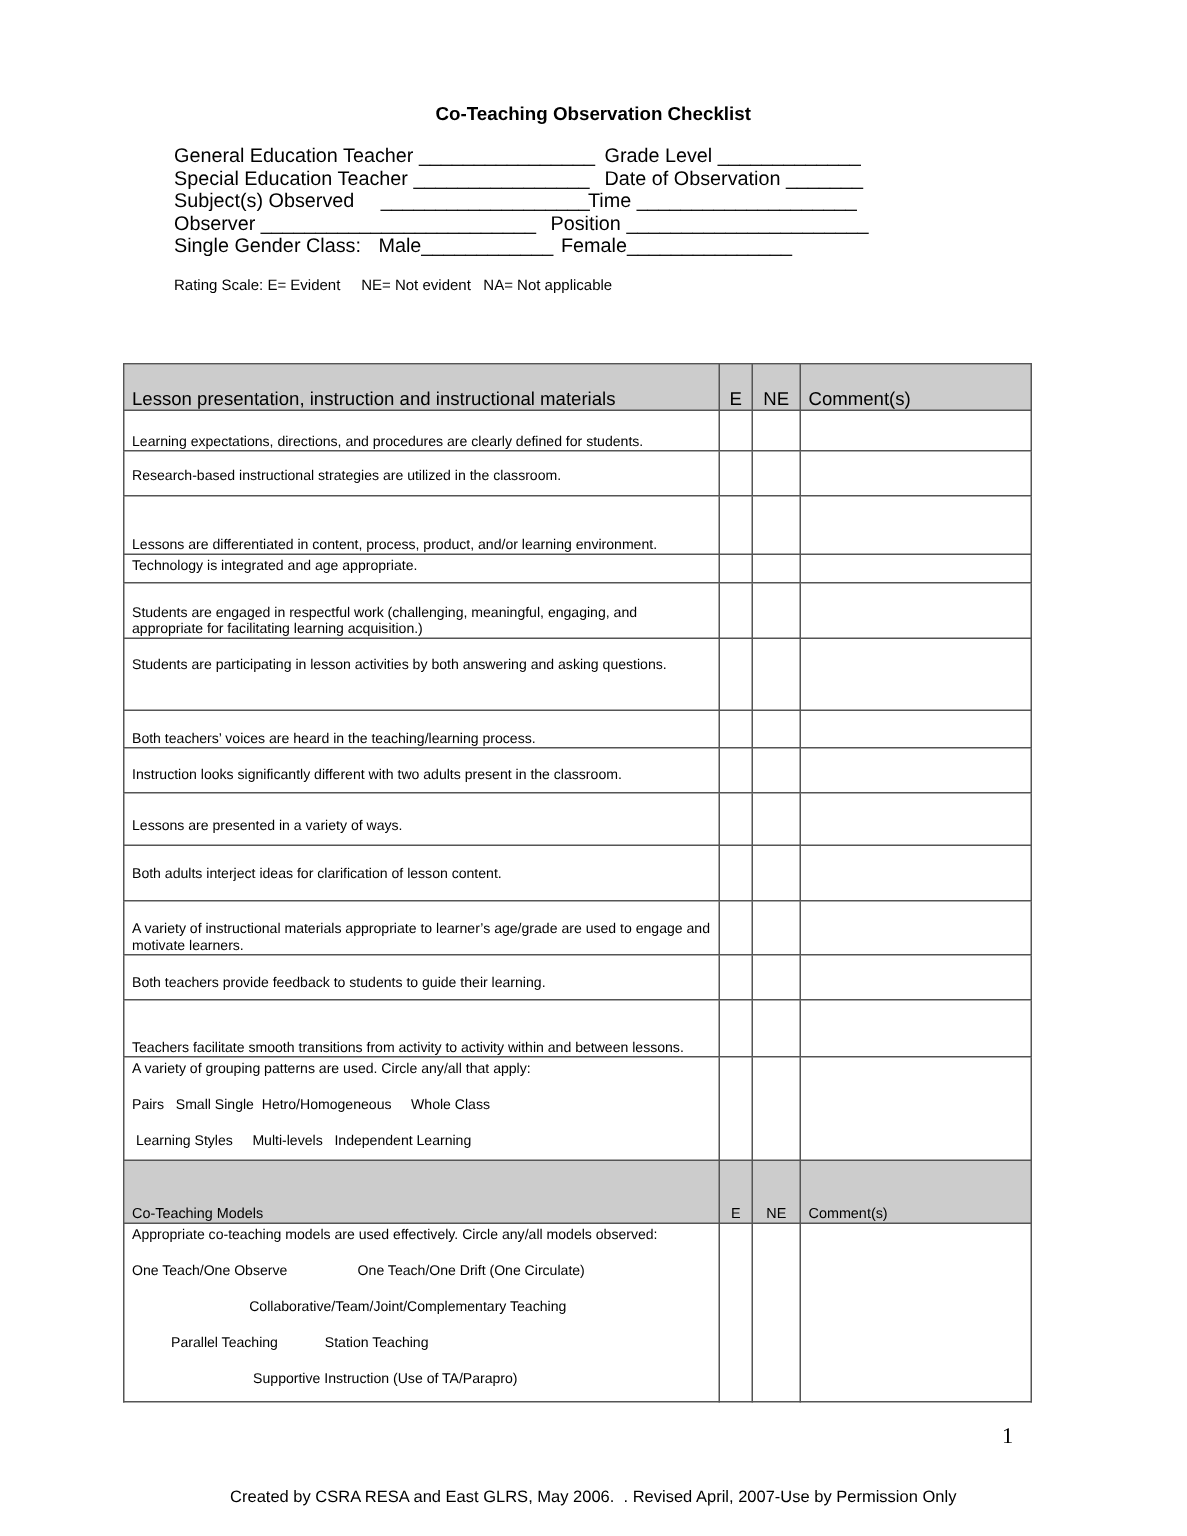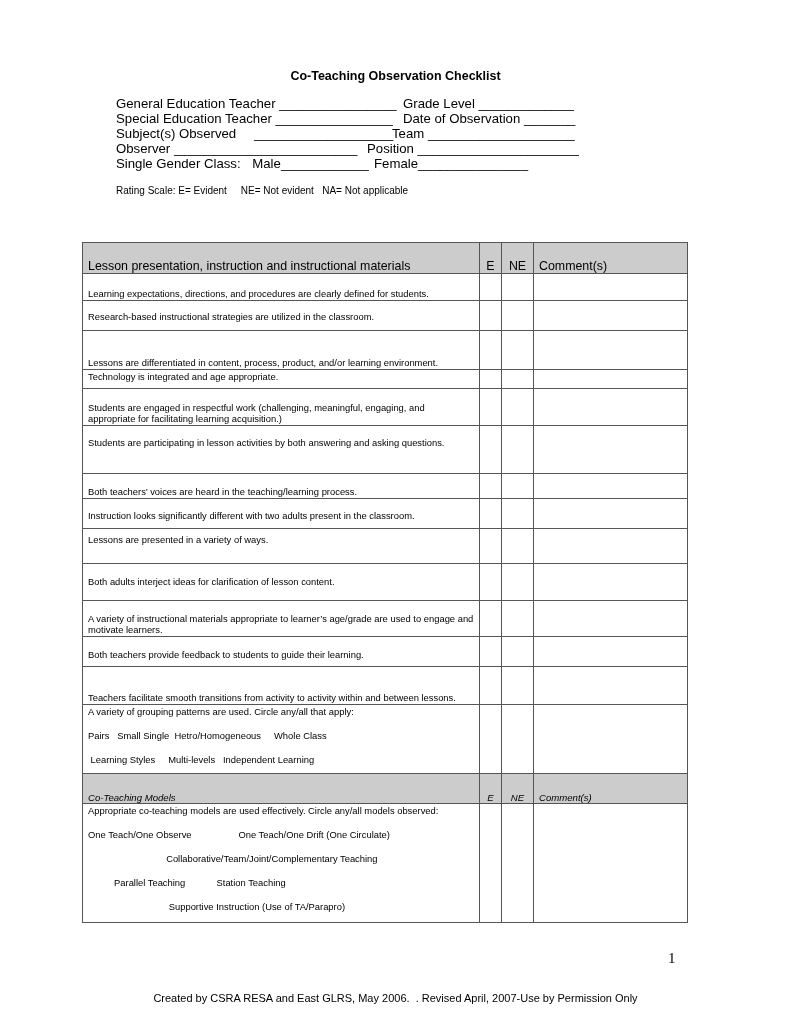--- a/index.html
+++ b/index.html
@@ -84,21 +84,21 @@
 <div class="abs hdr-line" style="left:403px; top:111px;">
   <span>Date of Observation</span>
   <span>_______</span>
 </div>
 
 <div class="abs hdr-line" style="left:116px; top:126px;">
   <span>Subject(s) Observed</span>
   <span style="margin-left:14px">___________________</span>
 </div>
 <div class="abs hdr-line" style="left:392px; top:126px;">
-  <span>Team</span>
+  <span>Time</span>
   <span>____________________</span>
 </div>
 
 <div class="abs hdr-line" style="left:116px; top:141px;">
   <span>Observer</span>
   <span>_________________________</span>
 </div>
 <div class="abs hdr-line" style="left:367px; top:141px;">
   <span>Position</span>
   <span>______________________</span>
@@ -171,21 +171,21 @@
       <td class="blank"></td>
       <td class="blank"></td>
     </tr>
     <tr class="item" style="height:30px;">
       <td class="label" style="padding-bottom:7px">Instruction looks significantly different with two adults present in the classroom.</td>
       <td class="blank"></td>
       <td class="blank"></td>
       <td class="blank"></td>
     </tr>
     <tr class="item" style="height:35px;">
-      <td class="label" style="padding-bottom:18px">Lessons are presented in a variety of ways.</td>
+      <td class="label" style="padding-bottom:8px">Lessons are presented in a variety of ways.</td>
       <td class="blank"></td>
       <td class="blank"></td>
       <td class="blank"></td>
     </tr>
     <tr class="item" style="height:37px;">
       <td class="label" style="padding-bottom:13px">Both adults interject ideas for clarification of lesson content.</td>
       <td class="blank"></td>
       <td class="blank"></td>
       <td class="blank"></td>
     </tr>
@@ -212,21 +212,21 @@
       <td class="label">
         <span class="opts">A variety of grouping patterns are used. Circle any/all that apply:</span>
         <span class="opts" style="margin-top:13px">Pairs   Small Single  Hetro/Homogeneous     Whole Class</span>
         <span class="opts" style="margin-top:13px"> Learning Styles     Multi-levels   Independent Learning</span>
       </td>
       <td class="blank"></td>
       <td class="blank"></td>
       <td class="blank"></td>
     </tr>
 
-    <tr class="sec-head small" style="height:30px;font-style:italic;">
+    <tr class="sec-head small" style="height:42px;">
       <td>Co-Teaching Models</td>
       <td class="center">E</td>
       <td class="center">NE</td>
       <td>Comment(s)</td>
     </tr>
 
     <tr class="item top" style="height:119px;">
       <td class="label">
         <span class="opts" style="white-space:normal">Appropriate co-teaching models are used effectively.  Circle any/all models observed:</span>
         <span class="opts" style="margin-top:13px">One Teach/One Observe                  One Teach/One Drift (One Circulate)</span>

